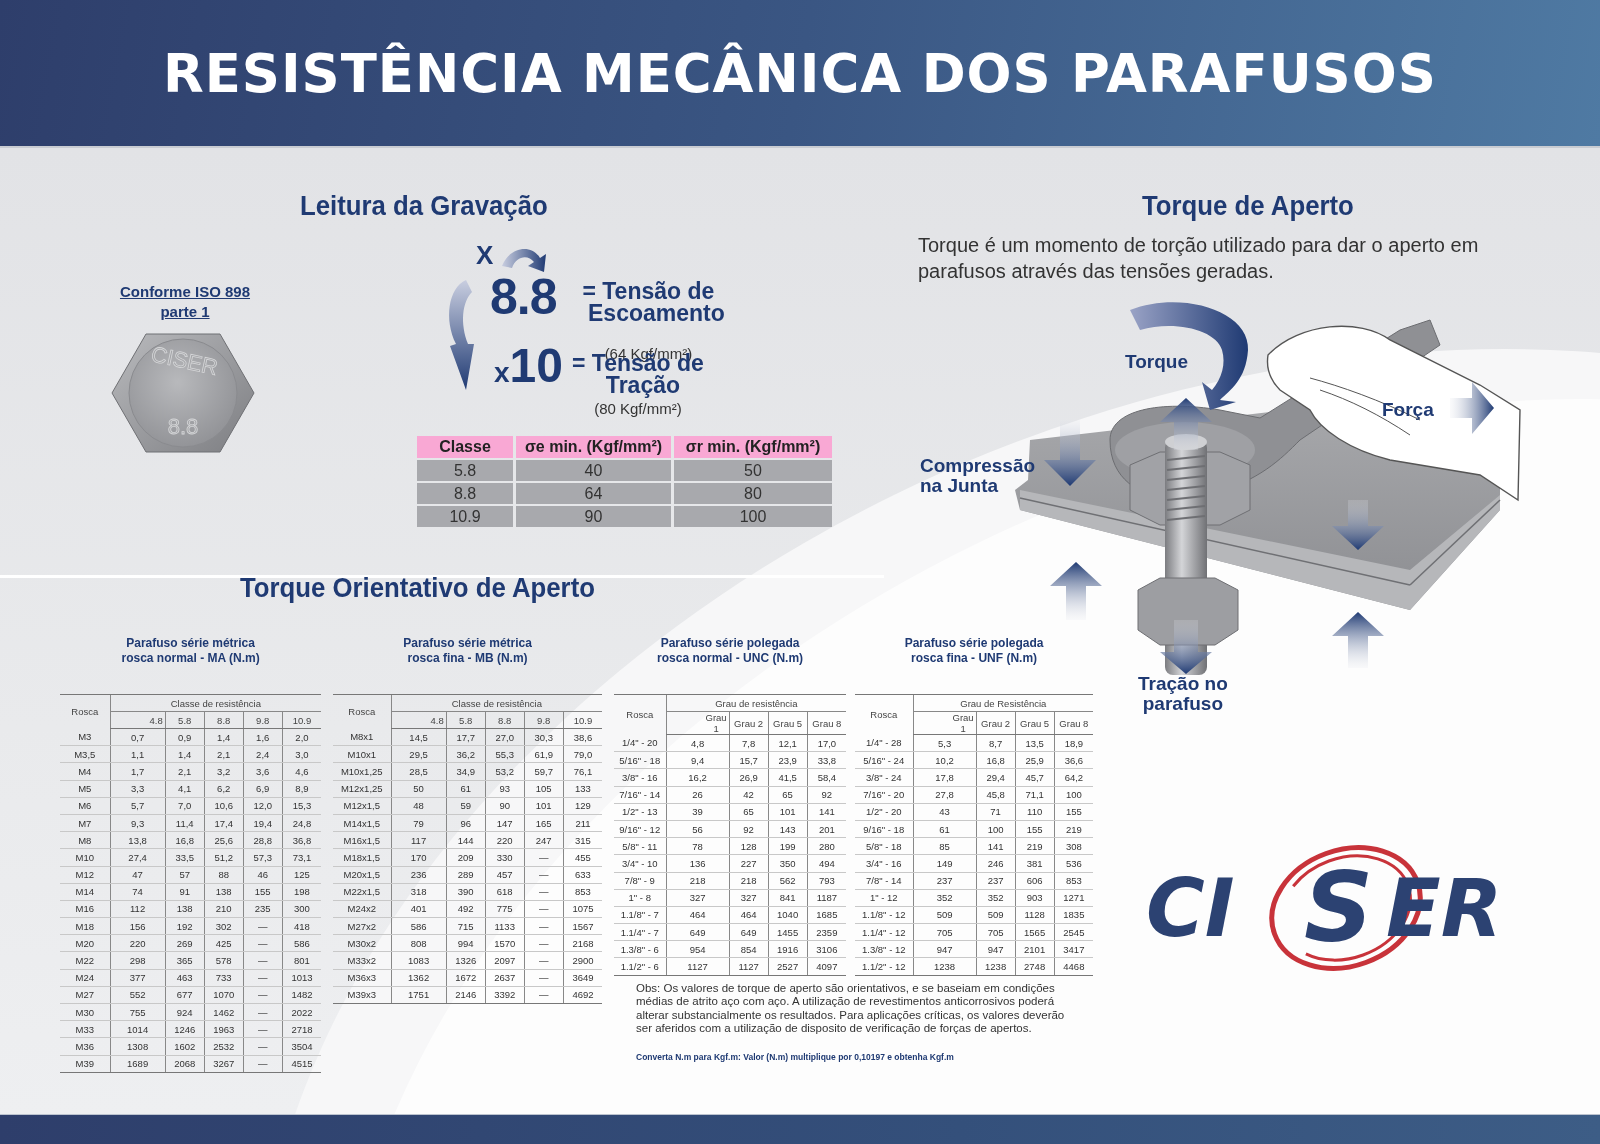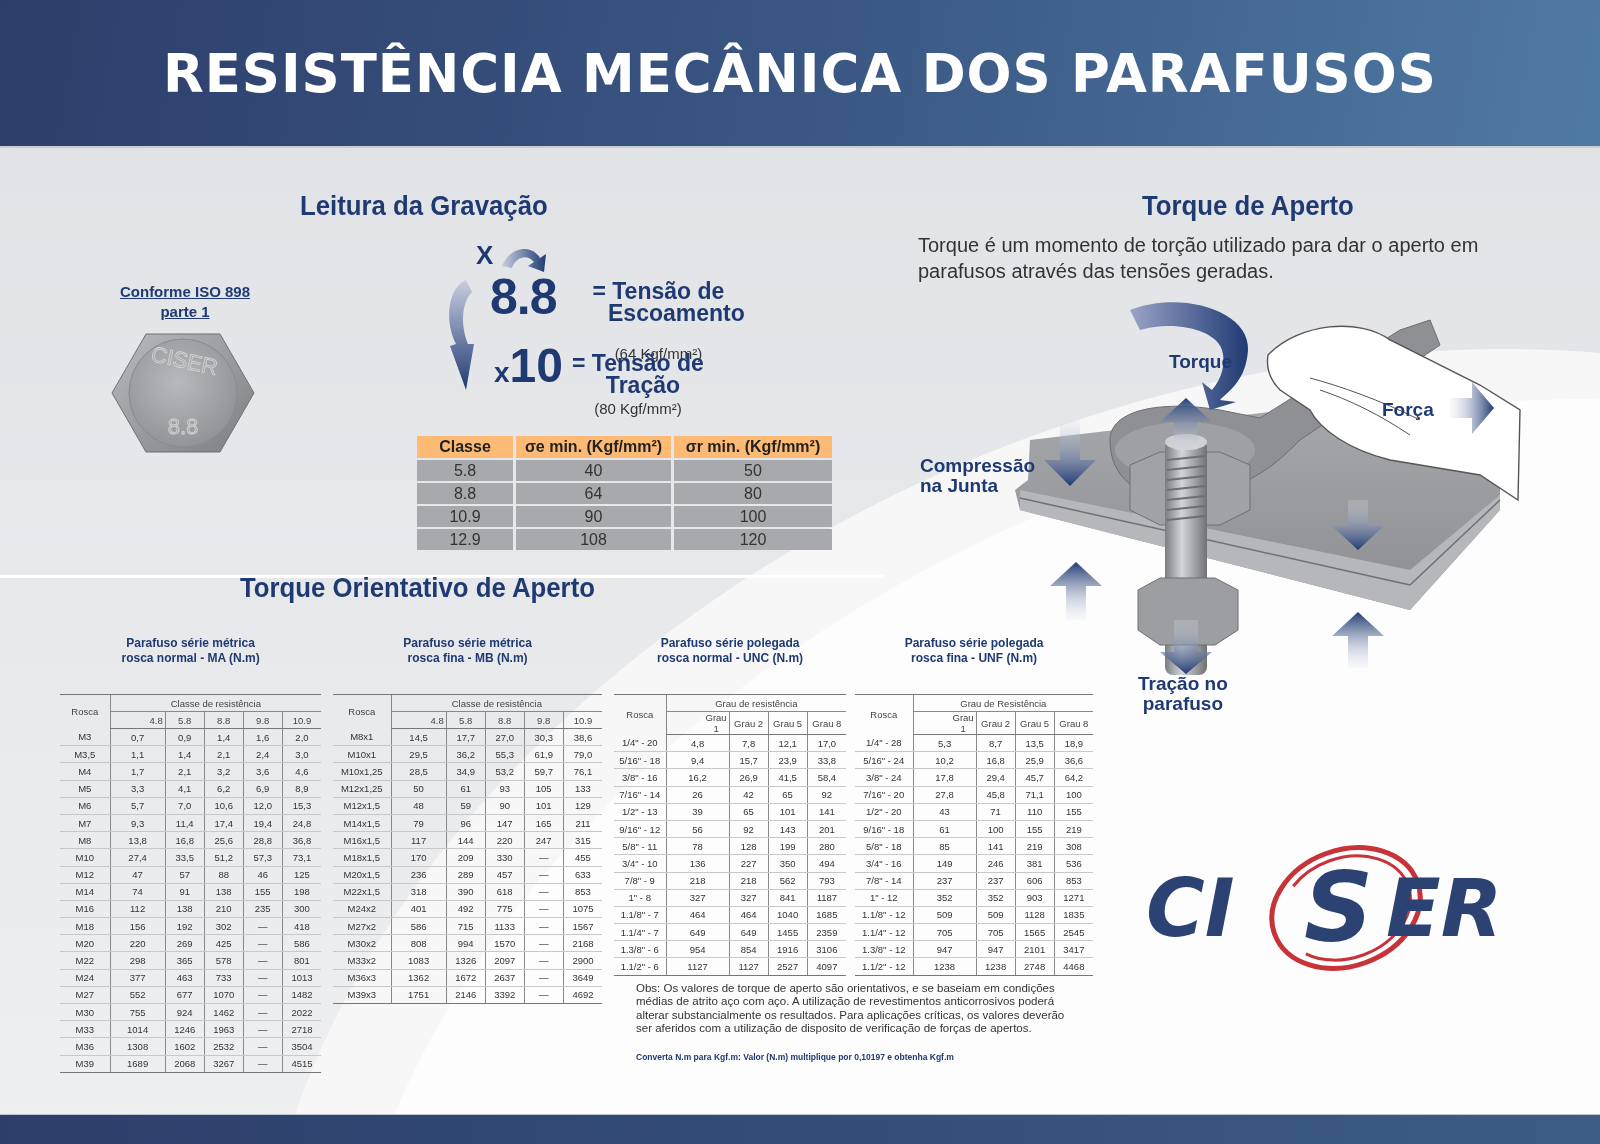--- a/index.html
+++ b/index.html
@@ -57,21 +57,21 @@
   .formula { position: absolute; left: 440px; top: 240px; width: 320px; height: 190px; }
   .formula .x-small { position: absolute; left: 36px; top: 0; font-size: 26px; font-weight: bold; color: #1f3a73; }
   .formula .big88 { position: absolute; left: 50px; top: 28px; font-size: 50px; font-weight: bold; color: #1f3a73; letter-spacing: -1px; }
   .formula .x10 { position: absolute; left: 54px; top: 98px; font-size: 48px; font-weight: bold; color: #1f3a73; }
   .formula .x10 span.x { font-size: 28px; }
   .formula .eq1 { position: absolute; left: 132px; top: 40px; font-size: 23px; font-weight: bold; color: #1f3a73; line-height: 22px; text-align: center; }
   .formula .eq1 .sub { font-size: 15px; font-weight: normal; color: #333; display: block; margin-top: 19px; }
   .formula .eq2 { position: absolute; left: 132px; top: 112px; font-size: 23px; font-weight: bold; color: #1f3a73; line-height: 22px; text-align: center; }
   .formula .eq2 .sub { font-size: 15px; font-weight: normal; color: #333; display: block; margin-top: 2px; }
   .class-table { position: absolute; left: 414px; top: 434px; border-collapse: separate; border-spacing: 3px 2px; }
-  .class-table th { background: #fdba74; font-size: 16px; font-weight: bold; color: #222; height: 22px; padding: 0 6px; }
+  .class-table th { background: #f9a8d4; font-size: 16px; font-weight: bold; color: #222; height: 22px; padding: 0 6px; }
   .class-table td { background: #a8a9ad; font-size: 16px; color: #333; text-align: center; height: 21px; }
   .class-table .c1 { width: 96px; } .class-table .c2 { width: 155px; } .class-table .c3 { width: 158px; }
 
   
   .tq-block { position: absolute; }
   .tq-title { text-align: center; color: #1f3a73; font-weight: bold; font-size: 12px; line-height: 15px; margin-bottom: 28px; }
   table.tq { border-collapse: collapse; font-size: 9.5px; color: #333; }
   table.tq th { font-weight: normal; color: #444; height: 17px; padding: 0 2px; }
   table.tq td { text-align: center; height: 17.2px; border-bottom: 1px solid #c8c8c8; }
   table.tq thead tr:first-child th { border-top: 1.5px solid #777; }
@@ -142,21 +142,21 @@
       </linearGradient>
     </defs>
     <path d="M62,26 C70,6 92,4 100,18 L106,14 L104,32 L88,26 L94,22 C88,14 76,16 72,28 Z" fill="url(#arrg)"></path>
     <path d="M26,40 C8,48 4,80 16,104 L10,106 L26,150 L34,104 L28,104 C20,84 22,62 32,52 Z" fill="url(#arrg2)"></path>
   </svg>
   <div class="x-small">X</div>
   <div class="big88">8.8</div>
   <div class="x10"><span class="x">x</span><span>10</span></div>
   <div class="eq1">
     <div>= Tensão de</div>
-    <div style="margin-left:36px;">Escoamento</div>
+    <div style="margin-left:16px;">Escoamento</div>
     <span class="sub">(64 Kgf/mm²)</span>
   </div>
   <div class="eq2">
     <div>= Tensão de</div>
     <div style="margin-left:10px;">Tração</div>
     <span class="sub">(80 Kgf/mm²)</span>
   </div>
 </div>
 
 <table class="class-table">
@@ -175,25 +175,20 @@
       </tr>
       <tr>
         <td>8.8</td>
         <td>64</td>
         <td>80</td>
       </tr>
       <tr>
         <td>10.9</td>
         <td>90</td>
         <td>100</td>
-      </tr>
-      <tr>
-        <td>12.9</td>
-        <td>108</td>
-        <td>120</td>
       </tr>
     </tbody>
 </table>
 
 <div class="divider-line"></div>
 
 <div class="section-title" style="left:240px; top:572px;">Torque Orientativo de Aperto</div>
 
 <div class="tq-block" style="left:60px; top:636px;" id="tq0">
     <div class="tq-title">
@@ -840,21 +835,21 @@
 
     <path d="M254,330 L254,362 L240,362 L266,384 L292,362 L278,362 L278,330 Z" fill="url(#downA)"></path>
 
     <path d="M140,130 L140,170 L124,170 L150,196 L176,170 L160,170 L160,130 Z" fill="url(#downA)"></path>
     <path d="M428,210 L428,236 L412,236 L438,260 L464,236 L448,236 L448,210 Z" fill="url(#downA)"></path>
     <path d="M146,330 L146,296 L130,296 L156,272 L182,296 L166,296 L166,330 Z" fill="url(#upA)"></path>
     <path d="M428,378 L428,346 L412,346 L438,322 L464,346 L448,346 L448,378 Z" fill="url(#upA)"></path>
 
     <path d="M530,108 L552,108 L552,92 L574,118 L552,144 L552,128 L530,128 Z" fill="url(#rightA)"></path>
   </svg>
-  <div class="dlabel" style="left:205px; top:62px;margin-left:44px;">Torque</div>
+  <div class="dlabel" style="left:205px; top:62px;">Torque</div>
   <div class="dlabel" style="left:462px; top:110px;text-align:right;">Força</div>
   <div class="dlabel" style="left:0px; top:134px;margin-top:32px;">
     <div>Compressão</div>
     <div>na Junta</div>
   </div>
   <div class="dlabel" style="left:218px; top:384px; text-align:center;">
     <div>Tração no</div>
     <div>parafuso</div>
   </div>
 </div>

